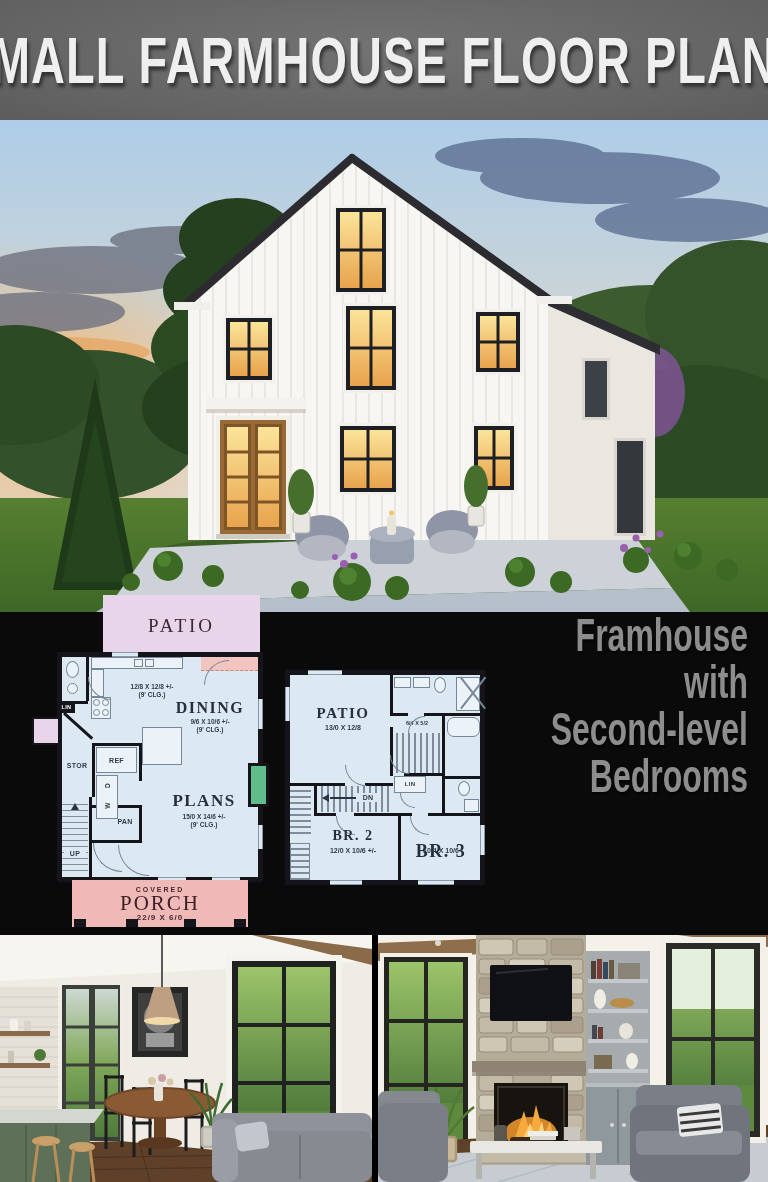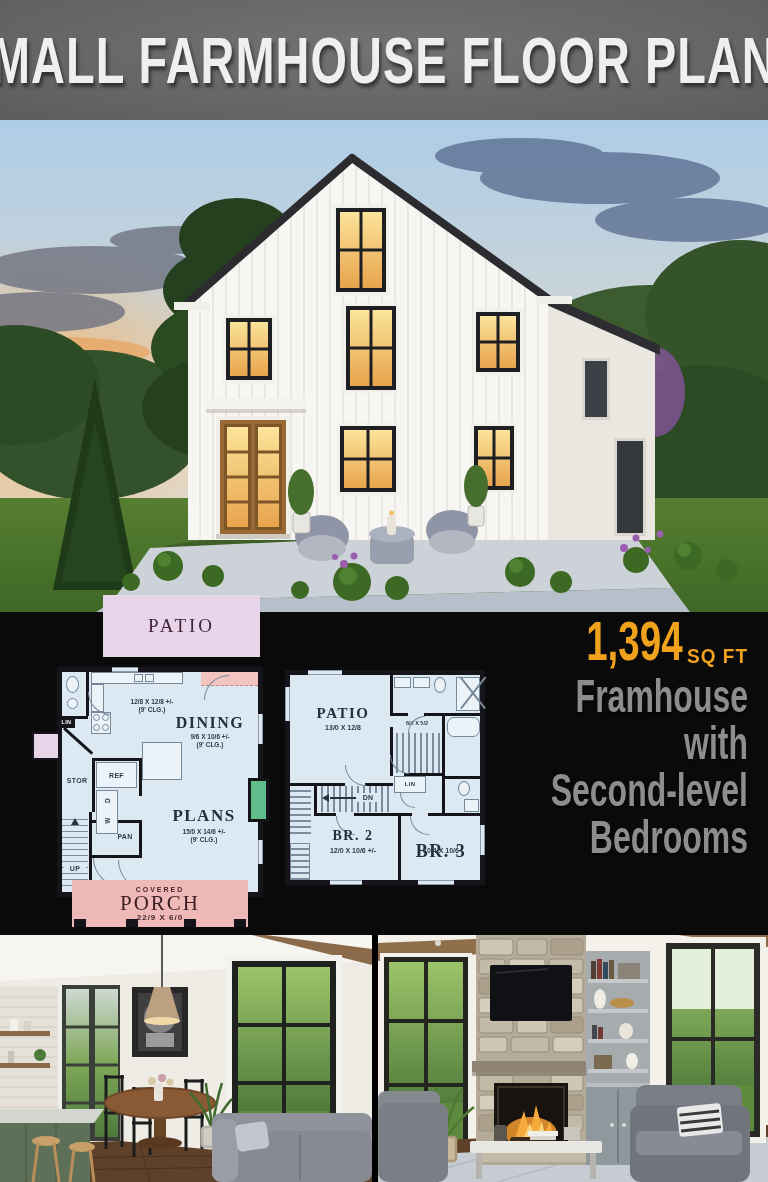--- a/index.html
+++ b/index.html
@@ -12,21 +12,21 @@
           transform:scale(1.02,1.42);text-shadow:2px 3px 3px rgba(10,10,10,.55);}
   .header-sub{margin-top:14px;font-family:"DejaVu Sans Mono",monospace;font-size:13px;letter-spacing:2px;color:#c6c6c6;}
   
   .photo{position:absolute;left:0;top:120px;width:768px;height:492px;}
   
   .plans{position:absolute;left:0;top:612px;width:768px;height:323px;background:#0a0a0a;}
   .patio{position:absolute;left:103px;top:-17px;width:157px;height:62px;background:#e8d5e9;
          display:flex;align-items:center;justify-content:center;}
   .patio-label{font-family:"Liberation Serif",serif;font-size:19px;letter-spacing:3px;color:#43253a;}
   .plan{position:absolute;background:#dce9f2;border:5px solid #14141a;box-sizing:content-box;}
-  #plan1{left:57px;top:40px;width:196px;height:220px;margin-top:15px;}
+  #plan1{left:57px;top:40px;width:196px;height:220px;}
   #plan2{left:285px;top:58px;width:190px;height:205px;}
   .w{position:absolute;background:#14141a;}
   .fx{position:absolute;border:1px solid #76879a;background:#ecf3f8;box-sizing:border-box;}
   .round{border-radius:50%;}
   .lbl{position:absolute;font-size:7px;font-weight:700;color:#2e3a48;letter-spacing:.3px;text-align:center;line-height:9px;}
   .room{position:absolute;font-family:"Liberation Serif",serif;color:#25303c;letter-spacing:1.5px;text-align:center;font-weight:600;}
   .dims{position:absolute;font-size:6.5px;font-weight:600;color:#2e3a48;text-align:center;line-height:8px;}
   .hatchH{background:repeating-linear-gradient(180deg,rgba(0,0,0,0) 0 4.5px,#7c8c9c 4.5px 6px);}
   .hatchV{background:repeating-linear-gradient(90deg,rgba(0,0,0,0) 0 4.5px,#7c8c9c 4.5px 6px);}
   .arc{position:absolute;border-left:1.5px solid #76879a;border-bottom:1.5px solid #76879a;border-bottom-left-radius:100%;}
@@ -410,23 +410,20 @@
       <div class="dims" style="left:114px;top:172px;width:74px;font-size:7px">10/4 X 10/6</div>
 
       <i class="winH" style="left:18px;top:-5px;width:34px"></i>
       <i class="winH" style="left:40px;bottom:-5px;width:32px"></i>
       <i class="winH" style="left:128px;bottom:-5px;width:36px"></i>
       <i class="winV" style="left:-5px;top:12px;height:34px"></i>
       <i class="winV" style="right:-5px;top:150px;height:30px"></i>
     </div>
 
     <div class="callout">
-      <div class="sqft">
-        <span class="sqft-num">1,394</span><span class="sqft-unit">SQ FT</span>
-      </div>
       <div class="hlines">
         <div class="hline">Framhouse</div>
         <div class="hline">with</div>
         <div class="hline">Second-level</div>
         <div class="hline">Bedrooms</div>
       </div>
     </div>
   </div>
 
   <div class="interiors">

